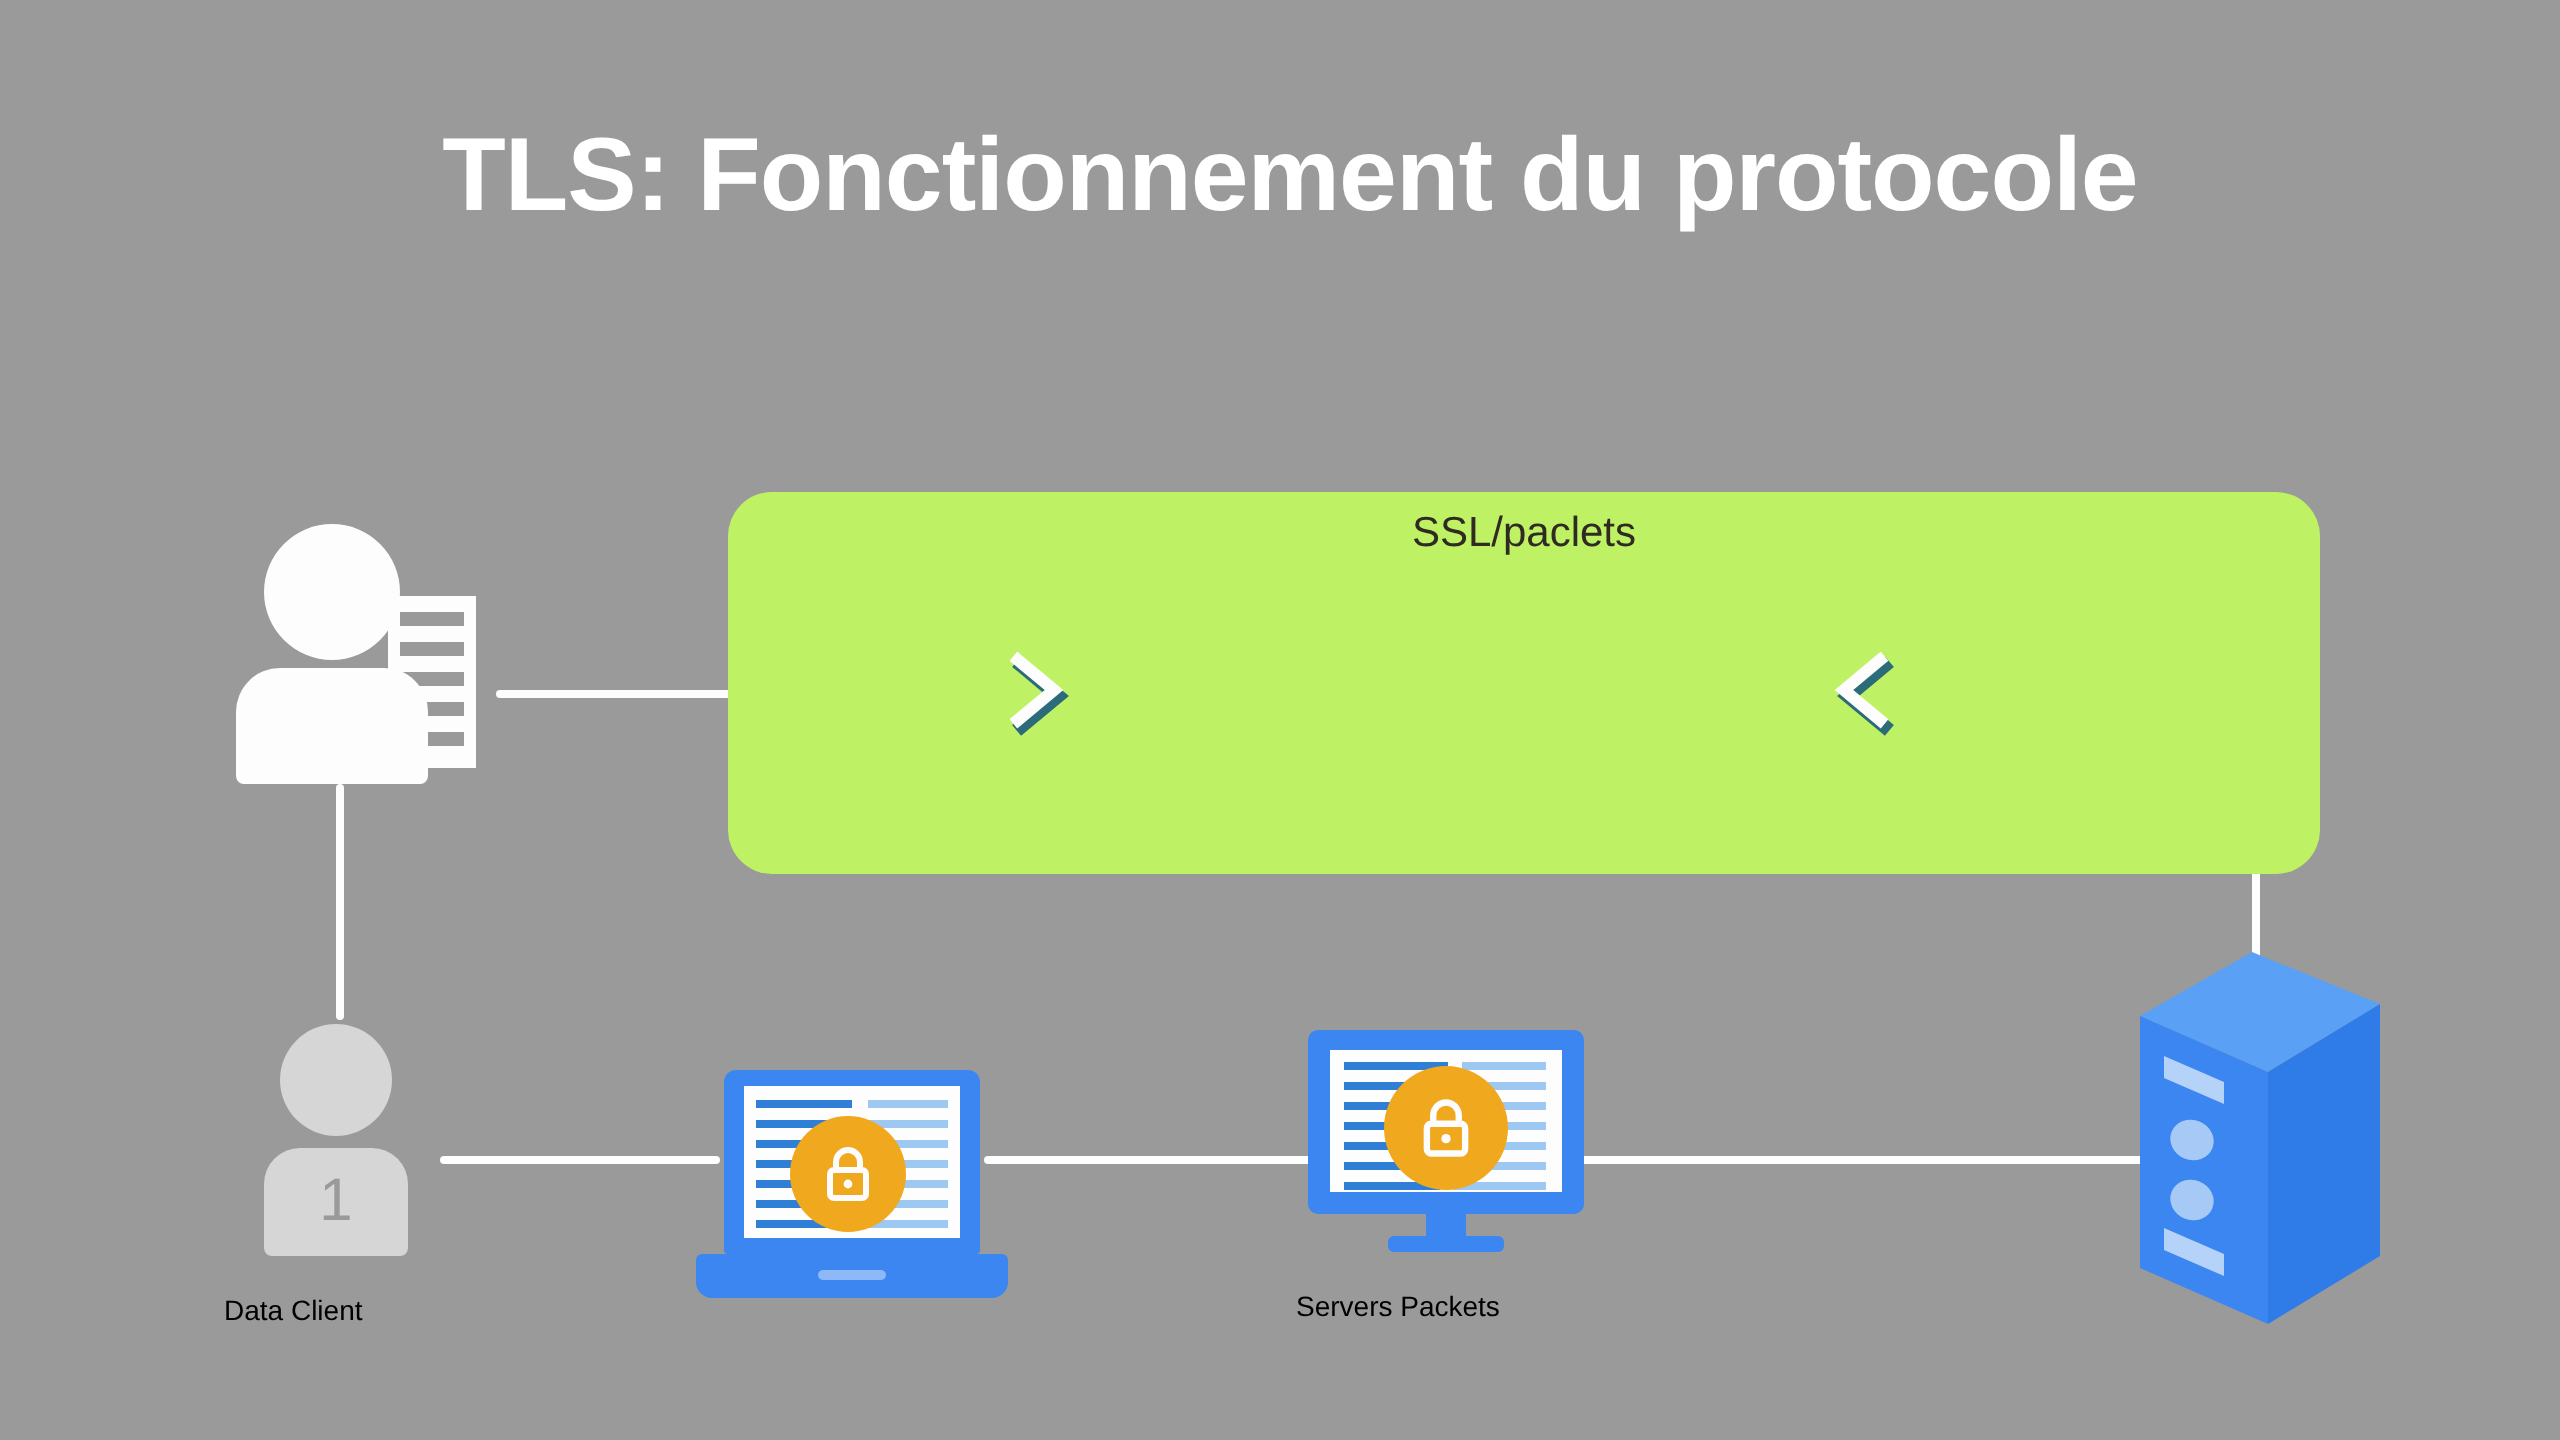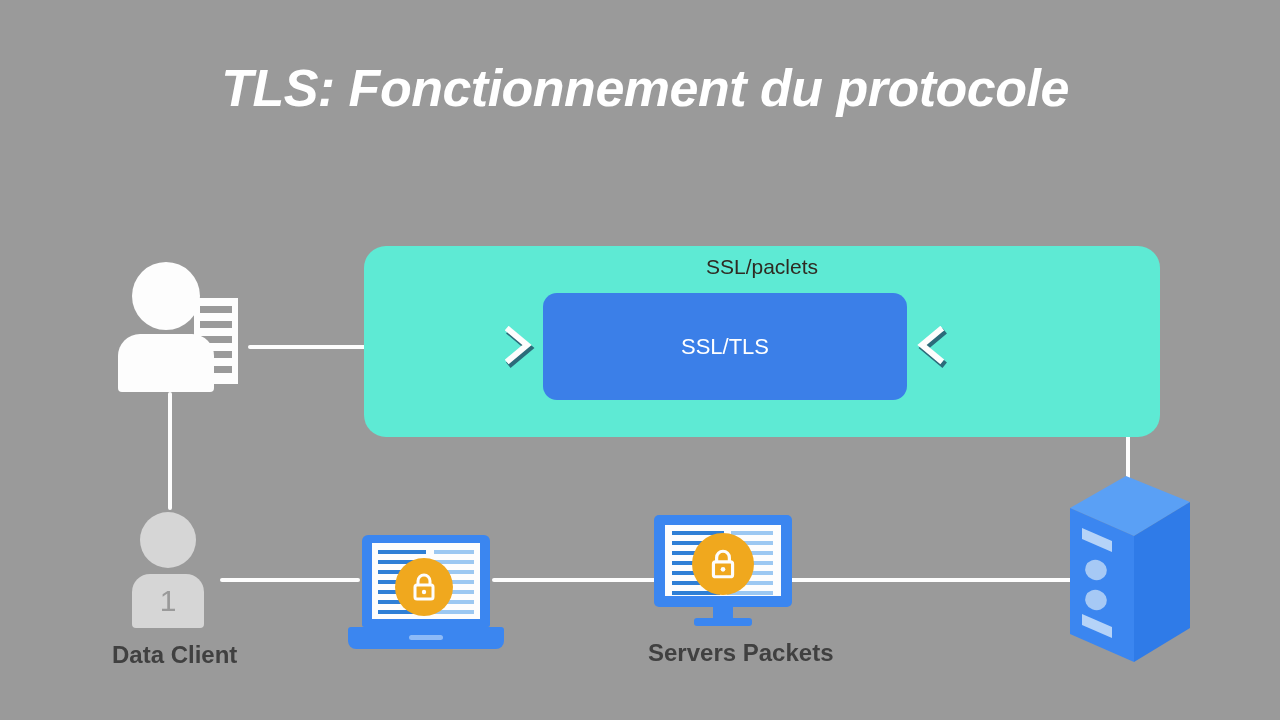--- a/index.html
+++ b/index.html
@@ -26,30 +26,30 @@
     width: 1280px;
     text-align: center;
     color: #ffffff;
     font-weight: bold;
     font-size: 52px;
     line-height: 72px;
     letter-spacing: -0.5px;
     user-select: none;
   }
   .title-line { display: block; white-space: pre; }
-  .title-line-1 { padding-left: 10px; font-style: italic; }
+  .title-line-1 { padding-left: 10px; }
 
   
   .orange-panel {
     position: absolute;
     left: 364px;
     top: 246px;
     width: 796px;
     height: 191px;
-    background: #5eead4;
+    background: #bef264;
     border-radius: 22px;
   }
   .orange-label {
     position: absolute;
     left: 0;
     top: 8px;
     width: 796px;
     text-align: center;
     color: #2f2a22;
     font-size: 21px;
@@ -164,26 +164,25 @@
   }
   .pb-num {
     color: #9a9a9a;
     font-size: 30px;
     font-weight: 500;
     line-height: 1;
     user-select: none;
   }
   .caption {
     position: absolute;
-    color: #404040;
-    font-size: 24px;
+    color: #000000;
+    font-size: 14px;
     line-height: 24px;
     white-space: nowrap;
     user-select: none;
-    font-weight: bold;
   }
   .caption-client  { left: 112px; top: 643px; }
   .caption-packets { left: 648px; top: 641px; }
 
   
   .laptop { position: absolute; left: 348px; top: 535px; width: 156px; height: 116px; }
   .laptop-lid {
     position: absolute; left: 14px; top: 0;
     width: 128px; height: 92px;
     background: #3B86F0;
@@ -264,23 +263,20 @@
   <div class="line-h line-bus-2"></div>
   <div class="line-h line-bus-3"></div>
   <div class="line-h line-return-h"></div>
   <div class="corner-bend"></div>
   <div class="line-v line-return-v"></div>
 
   <div class="orange-panel">
     <div class="orange-label">SSL/paclets</div>
   </div>
 
-  <div class="blue-panel">
-    <div class="blue-label">SSL/TLS</div>
-  </div>
 
   <svg class="chev" style="left:505px; top:326px;" width="42" height="44" viewBox="0 0 42 44">
     <path d="M6 7 L24 22 L6 37" fill="none" stroke="#2c6b7a" stroke-width="7" stroke-linecap="square" stroke-linejoin="miter"></path>
     <path d="M4 4 L22 19 L4 34" fill="none" stroke="#fdfdfd" stroke-width="6" stroke-linecap="square" stroke-linejoin="miter"></path>
   </svg>
 
   <svg class="chev" style="left:906px; top:326px;" width="42" height="44" viewBox="0 0 42 44">
     <path d="M36 7 L18 22 L36 37" fill="none" stroke="#2c6b7a" stroke-width="7" stroke-linecap="square" stroke-linejoin="miter"></path>
     <path d="M34 4 L16 19 L34 34" fill="none" stroke="#fdfdfd" stroke-width="6" stroke-linecap="square" stroke-linejoin="miter"></path>
   </svg>

